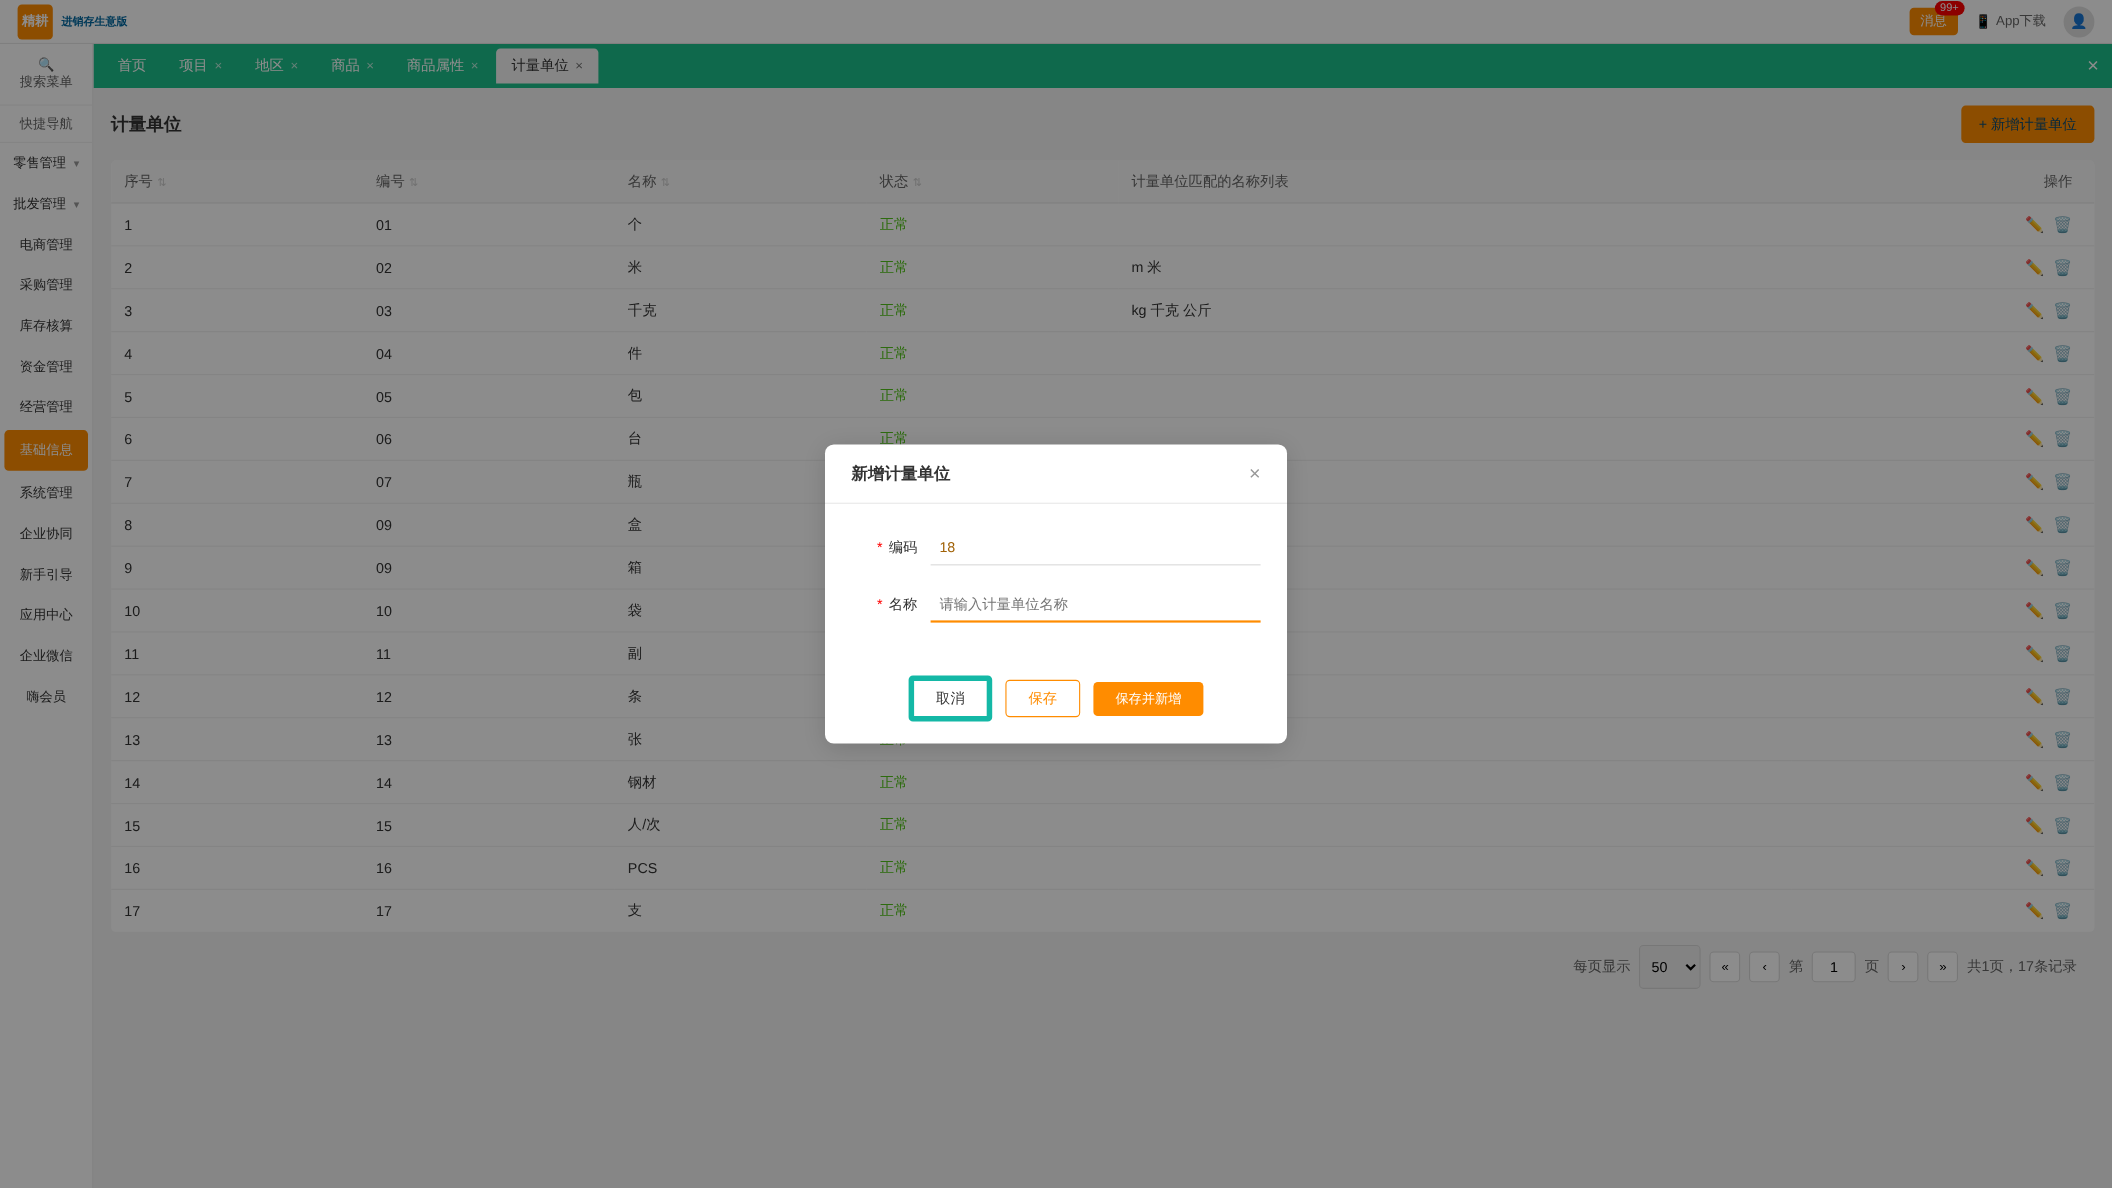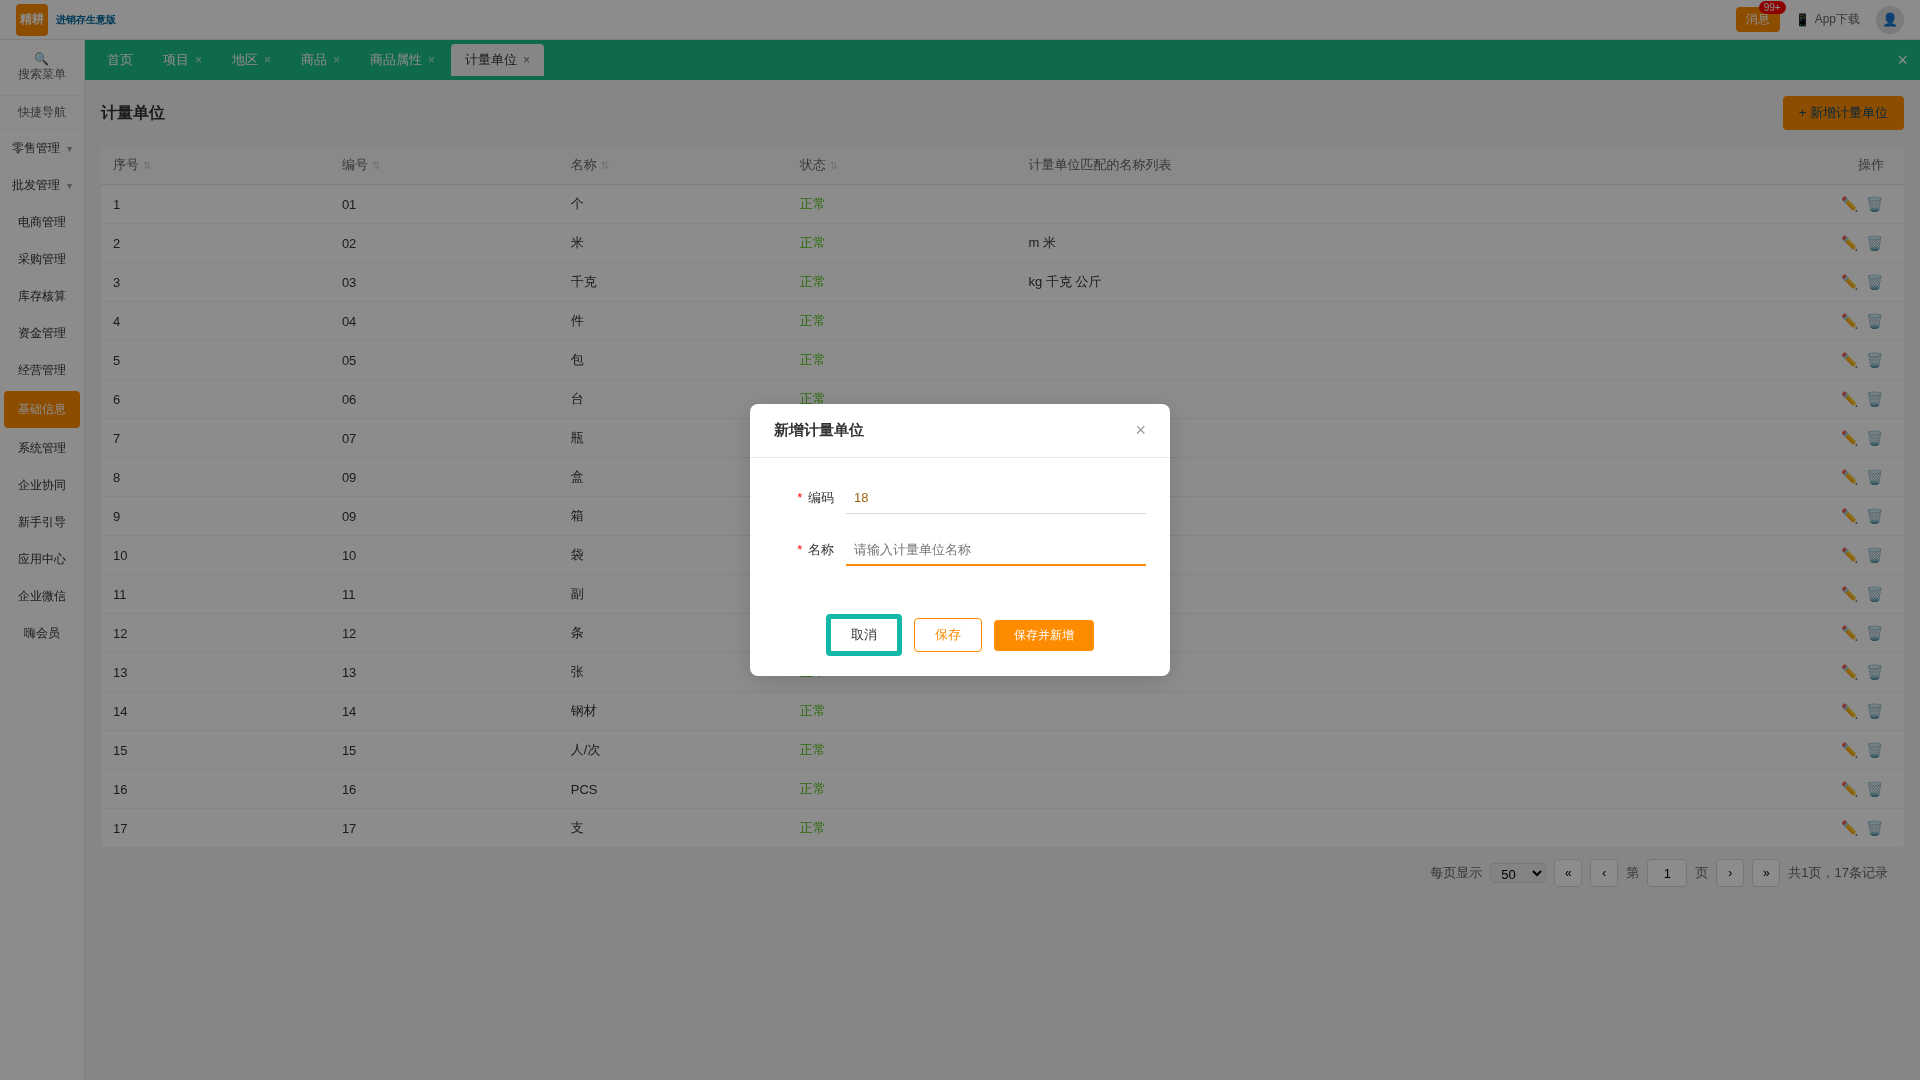--- a/index.html
+++ b/index.html
@@ -52,21 +52,21 @@
     tr:last-child td { border-bottom: none; }
     .status-normal { color: #52c41a; }
     .action-icons { display: flex; gap: 8px; align-items: center; }
     .action-icon { color: #999; cursor: pointer; font-size: 14px; }
     th .sort-icon { font-size: 10px; color: #ccc; margin-left: 4px; }
 
     
     .pagination { display: flex; align-items: center; justify-content: flex-end; padding: 12px 16px; gap: 8px; font-size: 13px; color: #666; }
     .pagination-btn { width: 28px; height: 28px; border: 1px solid #d9d9d9; background: white; cursor: pointer; border-radius: 4px; display: flex; align-items: center; justify-content: center; font-size: 12px; }
     .pagination-input { width: 40px; height: 28px; border: 1px solid #d9d9d9; text-align: center; border-radius: 4px; font-size: 13px; }
-    .page-size-select { border: 1px solid #d9d9d9; border-radius: 4px; padding: 2px 6px; height: 20px; font-size: 13px; }
+    .page-size-select { border: 1px solid #d9d9d9; border-radius: 4px; padding: 2px 6px; height: 40px; font-size: 13px; }
 
     
     .modal-overlay { position: fixed; top: 0; left: 0; width: 100%; height: 100%; background: rgba(0,0,0,0.45); display: flex; align-items: center; justify-content: center; z-index: 1000; }
     .modal { background: white; border-radius: 8px; width: 420px; box-shadow: 0 4px 24px rgba(0,0,0,0.15); }
     .modal-header { padding: 16px 24px; border-bottom: 1px solid #e8e8e8; display: flex; align-items: center; justify-content: space-between; }
     .modal-title { font-size: 15px; font-weight: bold; color: #333; }
     .modal-close { background: none; border: none; cursor: pointer; font-size: 18px; color: #999; }
     .modal-body { padding: 24px 24px 16px; }
     .form-row { display: flex; align-items: center; margin-bottom: 20px; }
     .form-label { width: 60px; text-align: right; margin-right: 12px; font-size: 13px; color: #333; }

